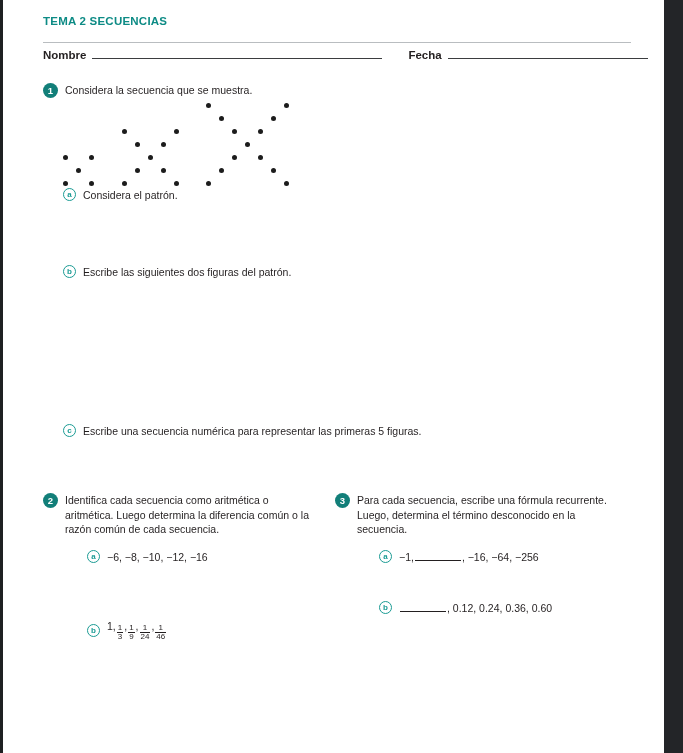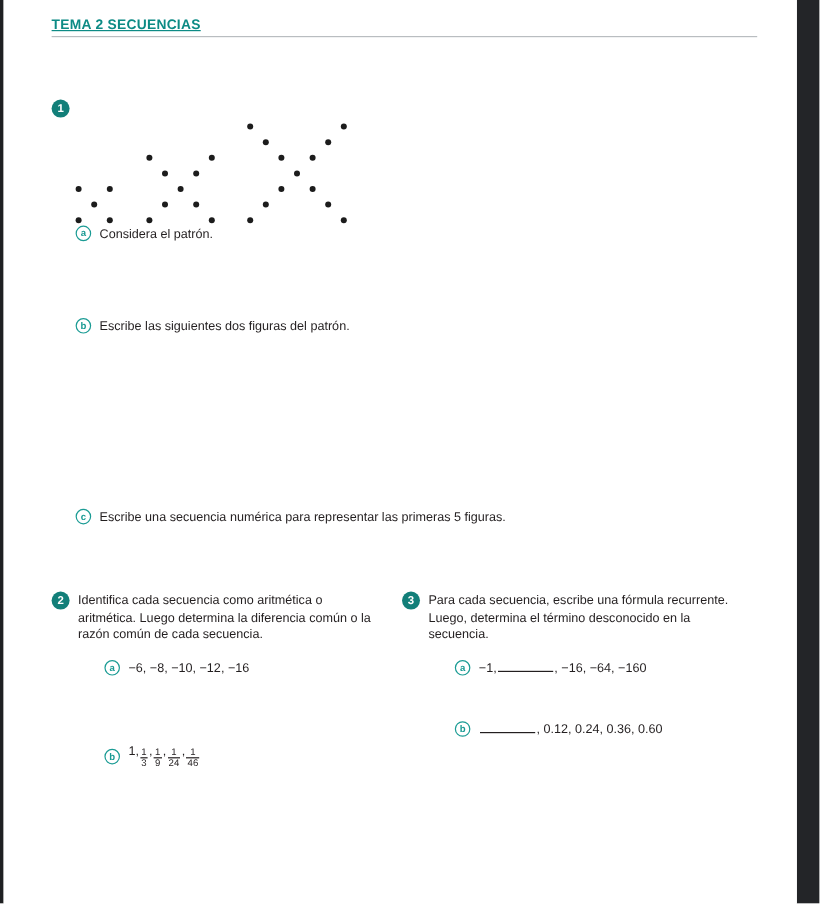--- a/index.html
+++ b/index.html
@@ -46,22 +46,21 @@
     position: absolute;
     left: 40px; top: 11px;
     width: 588px;
   }
   .hdr-title {
     font-size: 11.5px;
     font-weight: bold;
     letter-spacing: .02em;
     color: #0d8b85;
     display: inline-block;
-    padding-bottom: 2px;
-    text-decoration: underline;
+    padding-bottom: 14px;
   }
   .hdr-rule {
     border-bottom: 1px solid #b9bdc0;
     margin-top: 1px;
     width: 588px;
   }
   .hdr-sub {
     font-size: 11.5px;
     font-weight: bold;
     letter-spacing: .02em;
@@ -223,24 +222,31 @@
 <div class="edge-strip-left"></div>
 <div class="edge-strip-right"></div>
 
 <div class="page">
 
   <div class="hdr">
     <div class="hdr-title">TEMA 2 SECUENCIAS</div>
     <div class="hdr-rule"></div>
   </div>
 
+  <div class="namerow">
+    <span class="nm-label">Nombre</span>
+    <span class="nm-rule name"></span>
+    <span class="nm-label fecha">Fecha</span>
+    <span class="nm-rule date"></span>
+  </div>
 
   <div class="q1">
     <div class="q1-head">
       <span class="qbadge">1</span>
+      <span>Considera la secuencia que se muestra.</span>
     </div>
   </div>
 
   <div class="figures">
 
     <span class="dot" style="left:0px;   top:59px;"></span>
     <span class="dot" style="left:26px;  top:59px;"></span>
     <span class="dot" style="left:13px;  top:72px;"></span>
     <span class="dot" style="left:0px;   top:85px;"></span>
     <span class="dot" style="left:26px;  top:85px;"></span>
@@ -325,21 +331,21 @@
 
   <div class="col col-right">
     <div class="q-head">
       <span class="qbadge">3</span>
       <span class="txt">Para cada secuencia, escribe una fórmula recurrente. Luego, determina el término desconocido en la secuencia.</span>
     </div>
   </div>
 
   <div class="q-item pos-3a">
     <span class="sbadge">a</span>
-    <span class="seq"><span>−1,</span><span class="blankline"></span><span>, −16, −64, −160</span></span>
+    <span class="seq"><span>−1,</span><span class="blankline"></span><span>, −16, −64, −256</span></span>
   </div>
 
   <div class="q-item pos-3b">
     <span class="sbadge">b</span>
     <span class="seq"><span></span><span class="blankline"></span><span>, 0.12, 0.24, 0.36, 0.60</span></span>
   </div>
 
 </div>
 
 </body></html>

